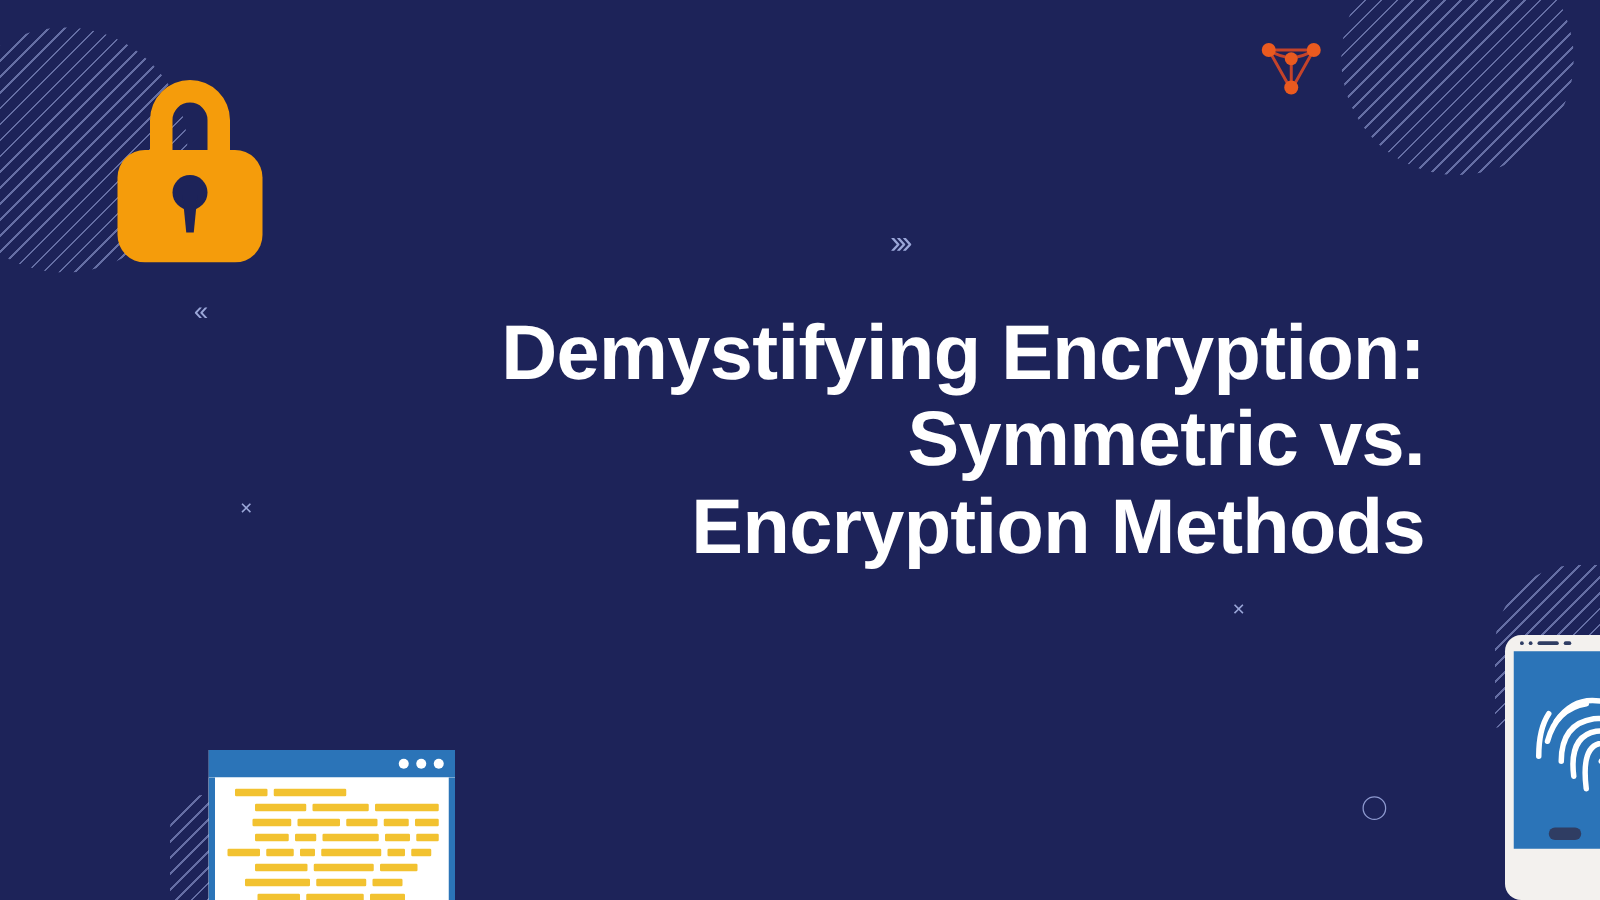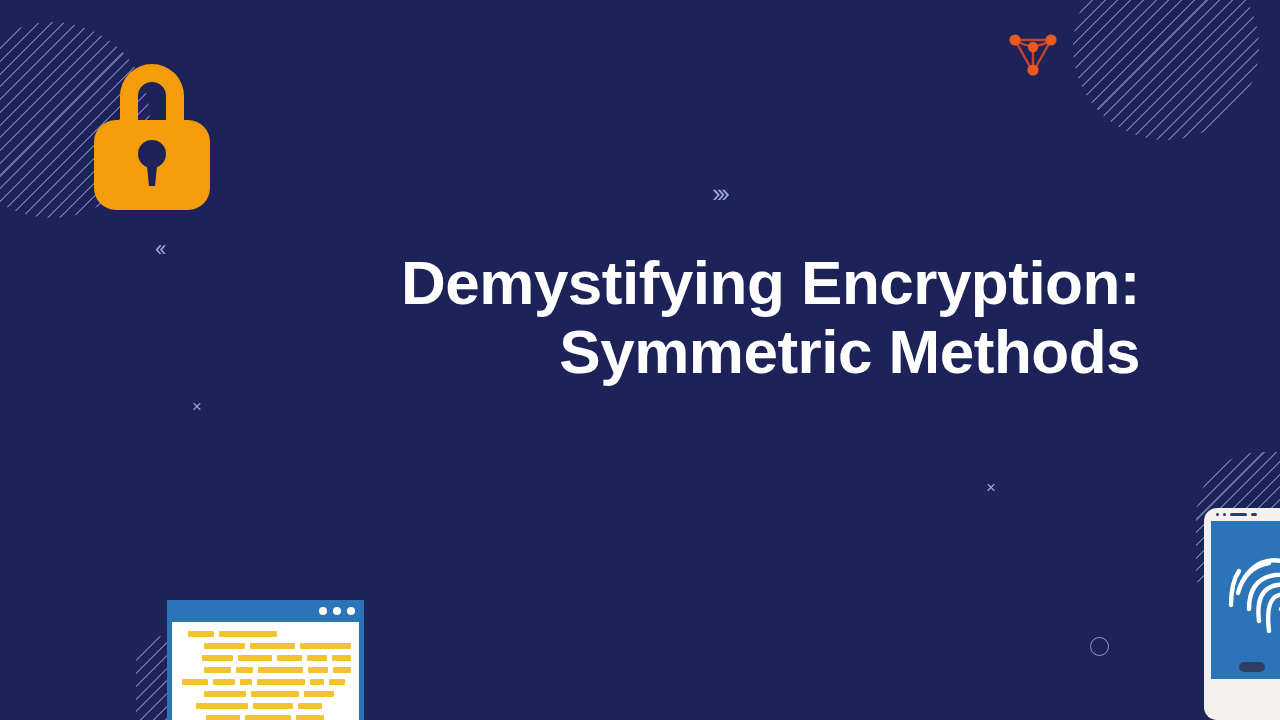--- a/index.html
+++ b/index.html
@@ -232,21 +232,22 @@
       <line x1="30" y1="23" x2="30" y2="44" stroke="#c4432a" stroke-width="2.4"></line>
       <circle cx="12" cy="16" r="5.6" fill="#ea5a1f"></circle>
       <circle cx="48" cy="16" r="5.6" fill="#ea5a1f"></circle>
       <circle cx="30" cy="46" r="5.6" fill="#ea5a1f"></circle>
       <circle cx="30" cy="23" r="5.2" fill="#ea5a1f"></circle>
     </svg>
   </div>
 
   <div class="title">
     <div>Demystifying Encryption:</div>
-    <div>Symmetric Methods</div>
+    <div>Symmetric vs.</div>
+    <div>Encryption Methods</div>
   </div>
 
   <div class="codewin">
     <div class="codewin-bar">
       <span class="codewin-dot"></span>
       <span class="codewin-dot"></span>
       <span class="codewin-dot"></span>
     </div>
     <div class="codewin-body" id="code-body">
         <div class="code-row" style="margin-left: 6px;">

